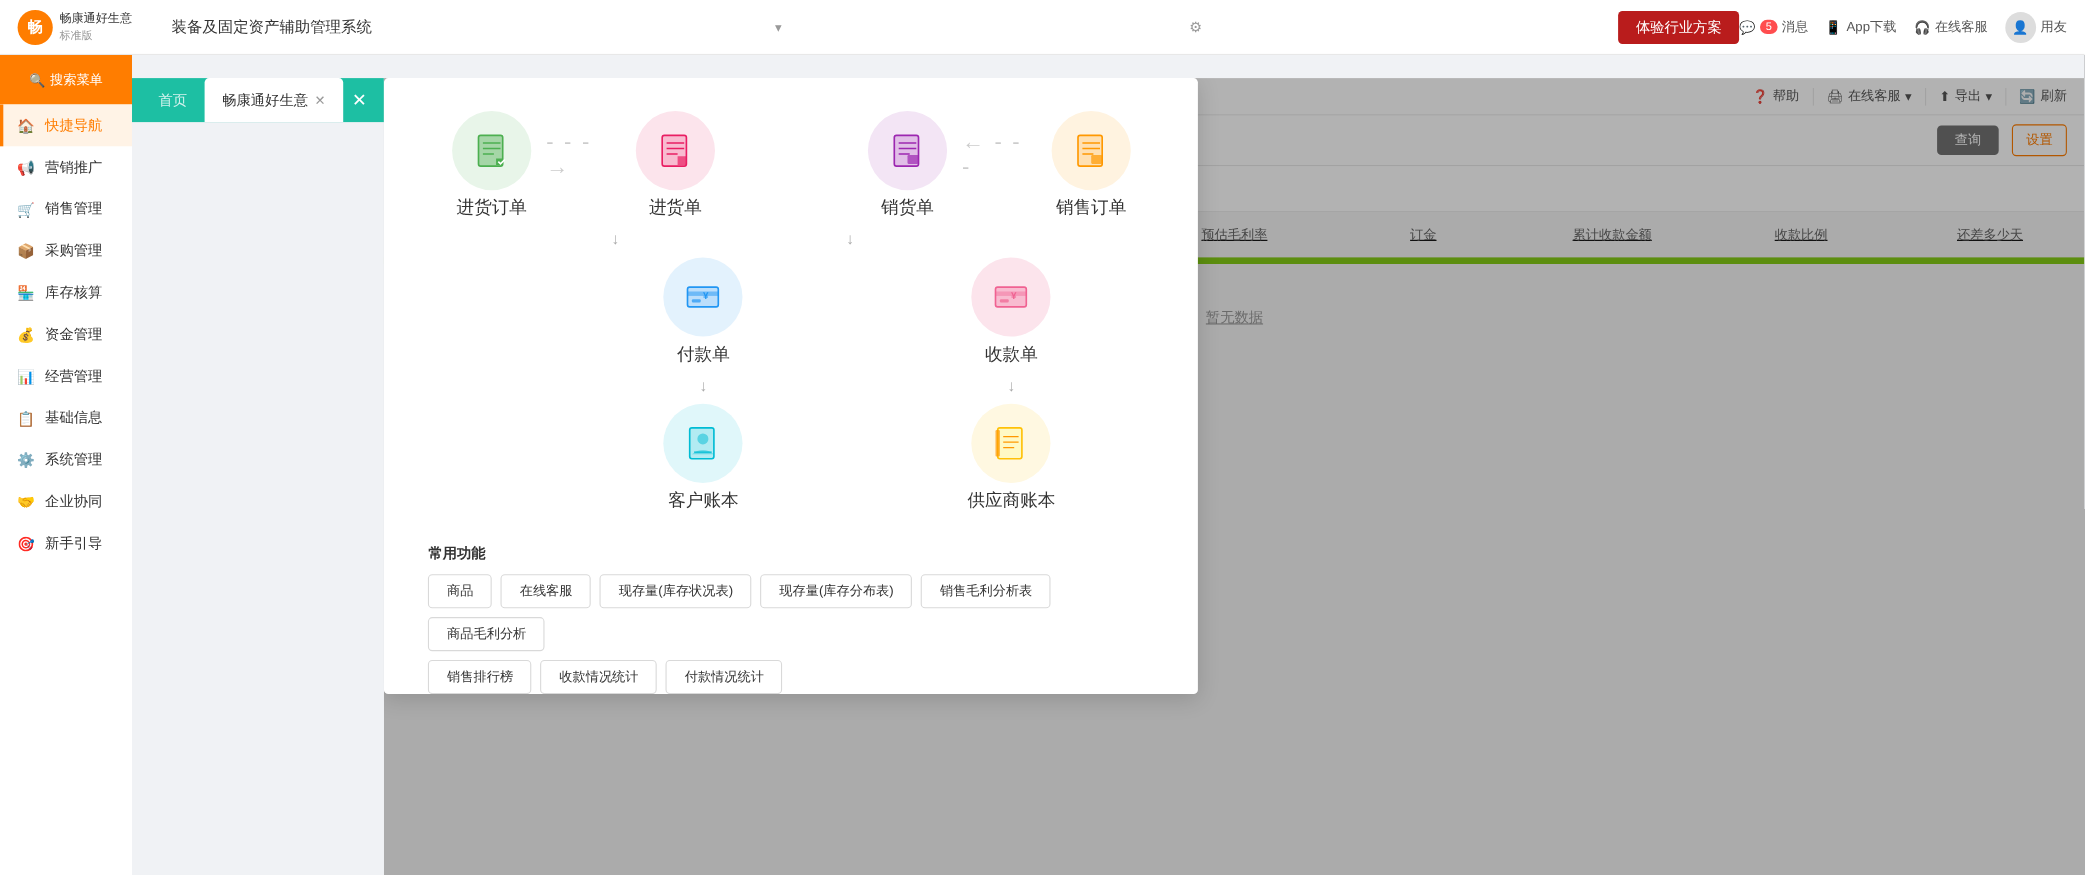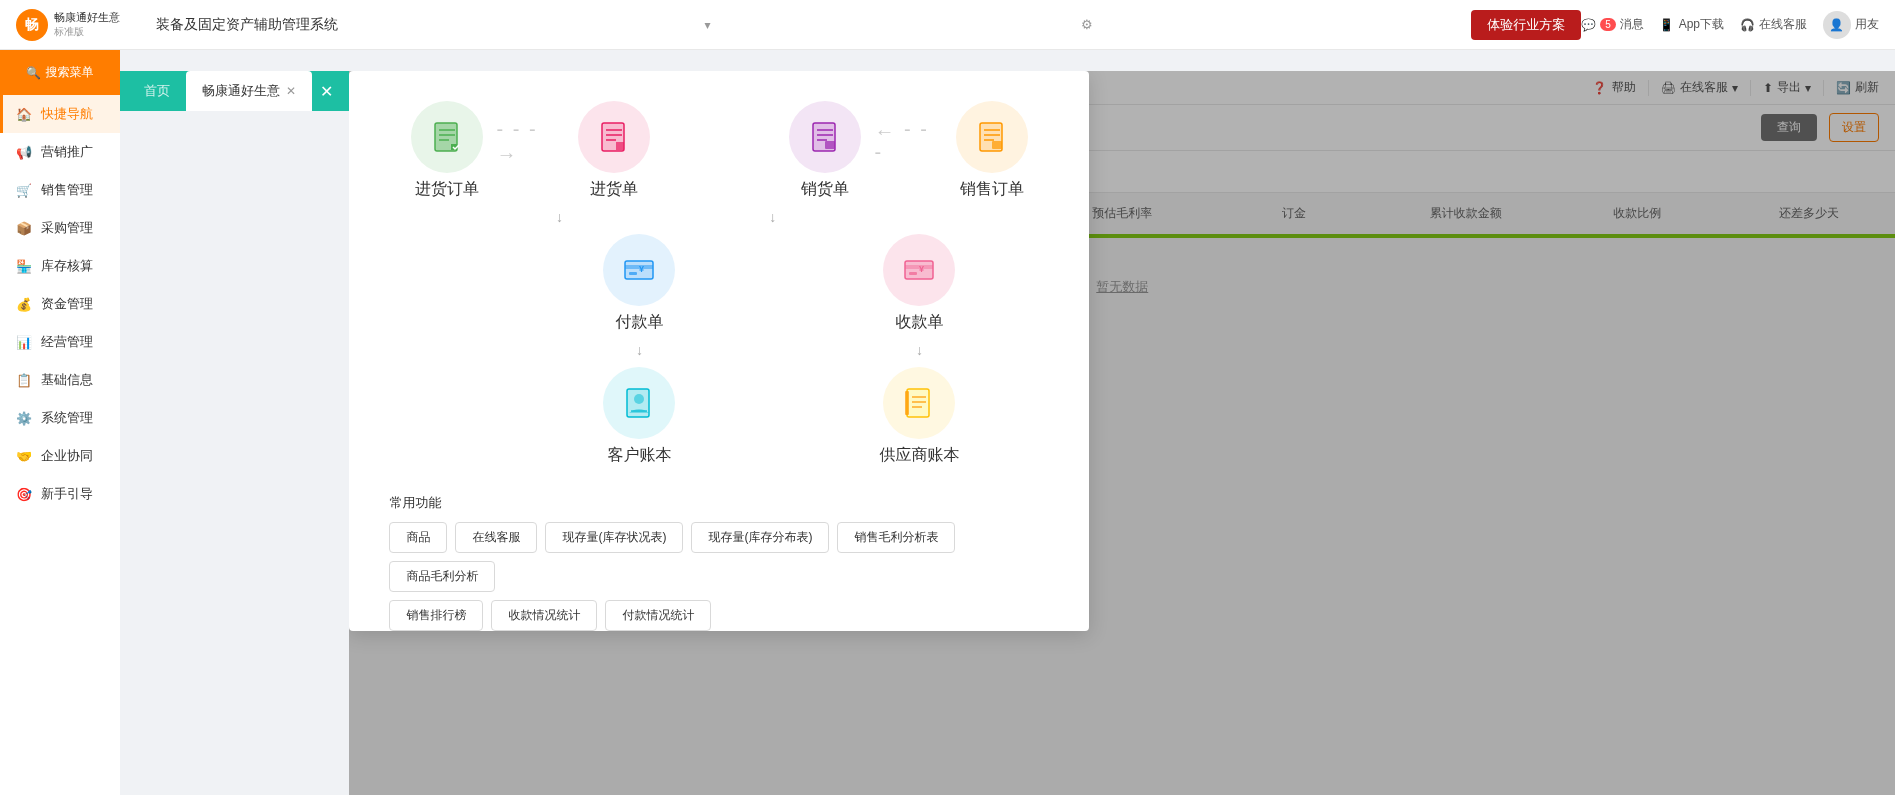--- a/index.html
+++ b/index.html
@@ -188,22 +188,23 @@
       border-radius: 4px;
       padding: 5px 12px;
       font-size: 12px;
       cursor: pointer;
     }
 
     
     .table-header {
       background: #f5f5f5;
       display: flex;
-      border-bottom: 4px solid #84cc16;
+      border-bottom: 6px solid #84cc16;
       padding: 8px 0;
+      text-decoration: underline;
     }
     .th {
       padding: 4px 12px;
       font-size: 12px;
       color: #666;
       flex: 1;
       text-align: center;
     }
 
     .no-data {
@@ -293,21 +294,21 @@
       text-align: center;
       line-height: 1;
       margin: 2px 0;
     }
 
     
     .common-func-title {
       font-size: 13px;
       color: #333;
       margin-bottom: 10px;
-      font-weight: 400;
+      font-weight: 700;
     }
 
     .func-buttons {
       display: flex;
       flex-wrap: wrap;
       gap: 8px;
       margin-bottom: 8px;
     }
 
     .func-btn {

